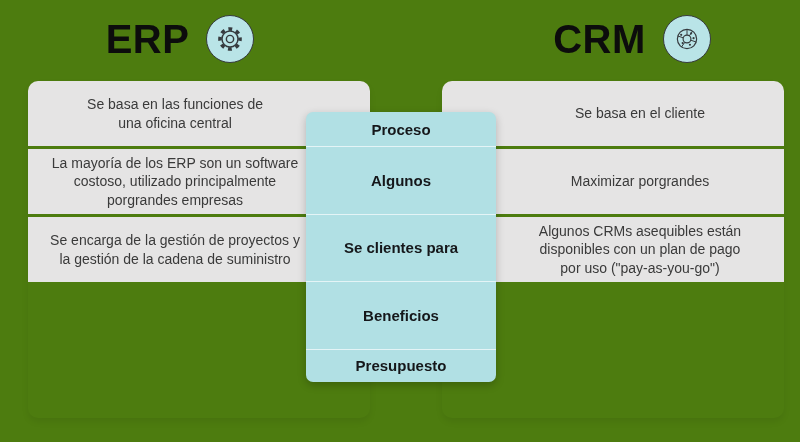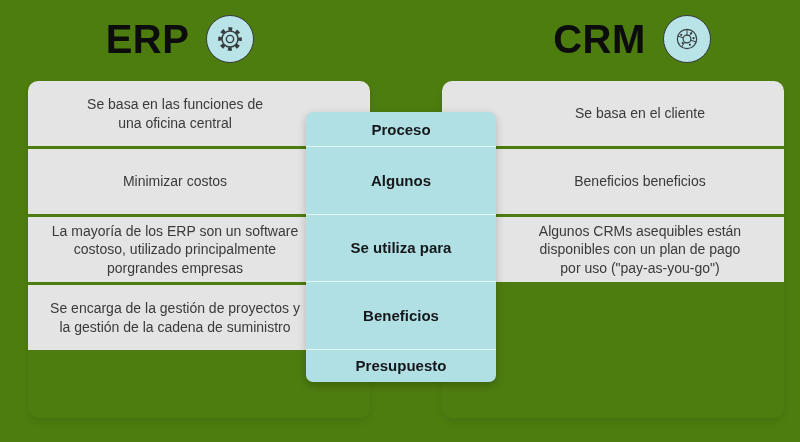--- a/index.html
+++ b/index.html
@@ -149,37 +149,36 @@
           <circle cx="17.2" cy="26.5" r="1.2"></circle>
           <circle cx="15.6" cy="17.4" r="1.2"></circle>
         </g>
       </svg>
     </span>
   </div>
 
   <div class="panel panel-left">
     <div class="cell">Se basa en las funciones de
 una oficina central</div>
-    <div class="cell">Minimizar costos</div>
     <div class="cell">La mayoría de los ERP son un software
 costoso, utilizado principalmente
 porgrandes empresas</div>
     <div class="cell">Se encarga de la gestión de proyectos y
 la gestión de la cadena de suministro</div>
   </div>
 
   <div class="panel panel-right">
     <div class="cell">Se basa en el cliente</div>
-    <div class="cell">Beneficios beneficios</div>
+    <div class="cell">Maximizar porgrandes</div>
     <div class="cell">Algunos CRMs asequibles están
 disponibles con un plan de pago
 por uso ("pay-as-you-go")</div>
   </div>
 
   <div class="center-box">
     <div class="attr">Proceso</div>
     <div class="attr">Algunos</div>
-    <div class="attr">Se utiliza para</div>
+    <div class="attr">Se clientes para</div>
     <div class="attr">Beneficios</div>
     <div class="attr">Presupuesto</div>
   </div>
 
 </div>
 
 </body></html>

